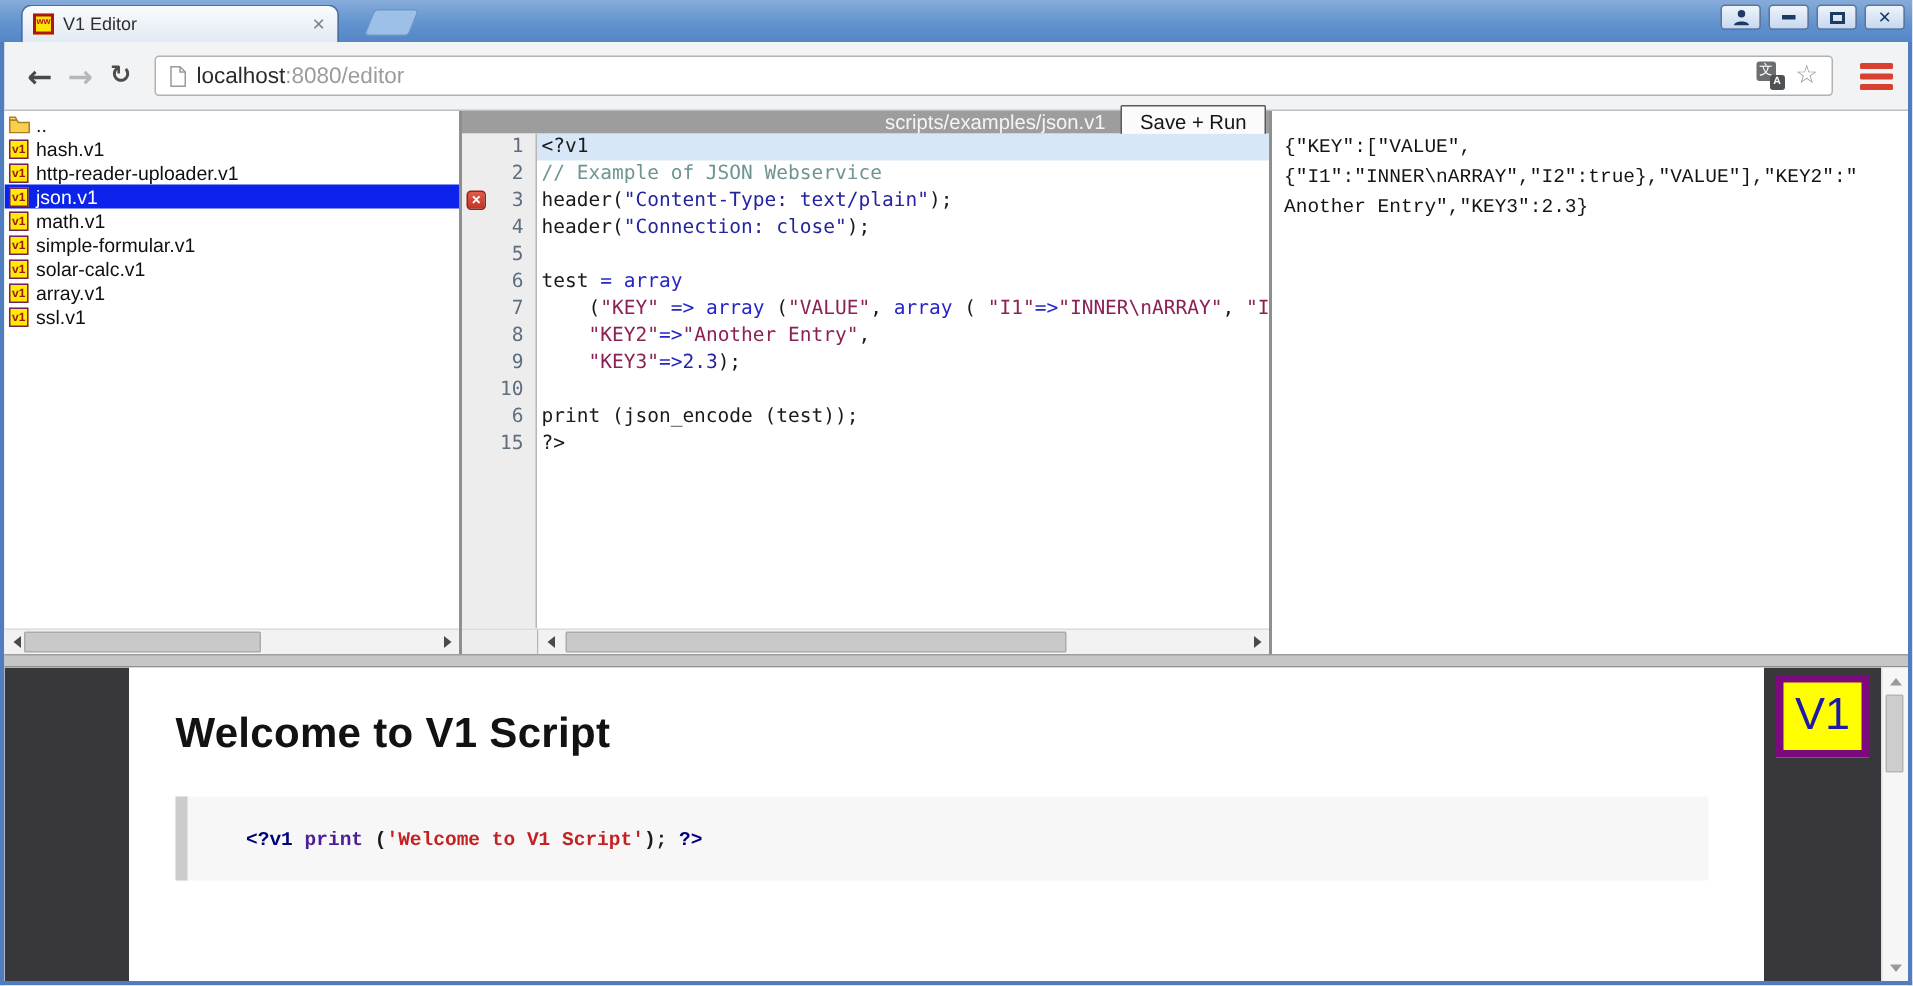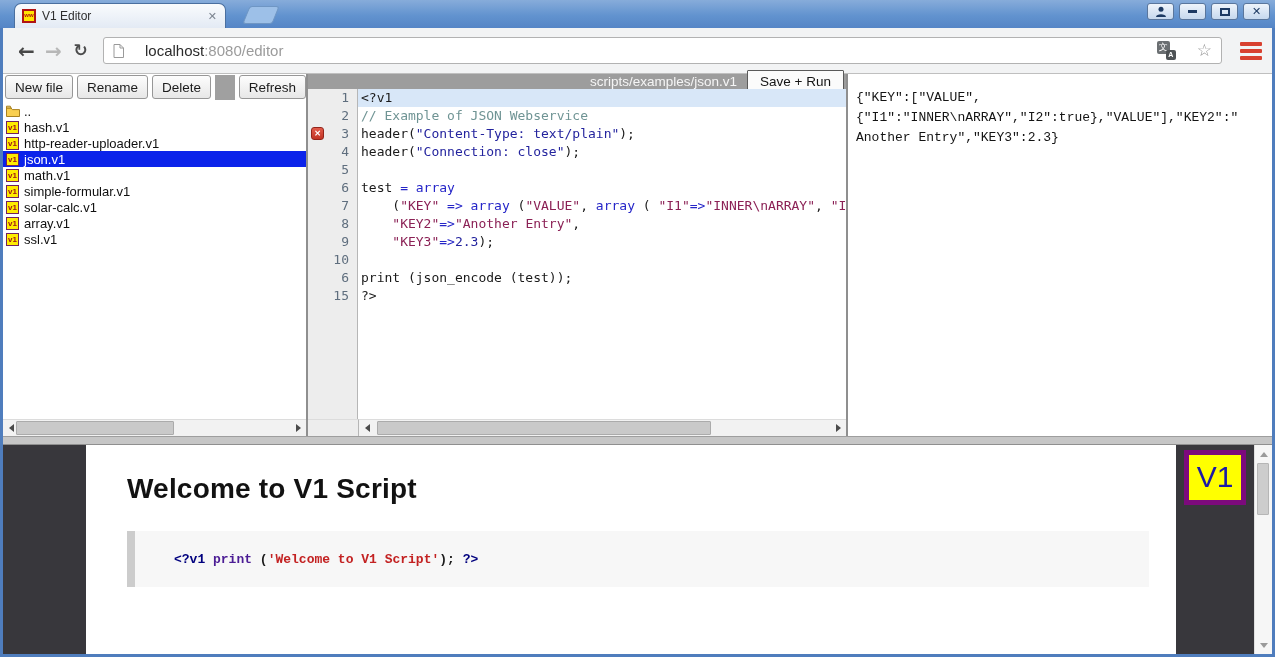--- a/index.html
+++ b/index.html
@@ -29,21 +29,21 @@
   .frame{position:absolute;top:28px;left:0;right:0;bottom:0;border:3px solid #4f7dbd;border-top:none;
          display:flex;flex-direction:column;background:#fff;}
 
   
   .toolbar{flex:none;height:46px;background:#f2f3f4;border-bottom:1px solid #bfbfbf;
            display:flex;align-items:center;padding:0 10px;}
   .navbtn{width:27px;text-align:center;font:bold 20px/1 "DejaVu Sans",sans-serif;color:#484848;}
   .navbtn.disabled{color:#b7b7b7;}
   .reloadbtn{width:27px;text-align:center;font:bold 17px/1 "DejaVu Sans",sans-serif;color:#4c4c4c;}
   .omnibox{flex:1;height:27px;margin:0 9px;background:#fff;border:1px solid #b2b2b2;border-radius:3px;
-           display:flex;align-items:center;padding:0 9px;gap:21px;}
+           display:flex;align-items:center;padding:0 9px;gap:7px;}
   .urltext{font-size:15px;white-space:nowrap;}
   .urltext .host{color:#2b2b2b;}
   .urltext .rest{color:#9b9b9b;}
   .obox-spacer{flex:1;}
   .translate{position:relative;width:19px;height:19px;flex:none;}
   .t-big{position:absolute;top:0;left:0;width:13px;height:13px;background:#6b6f72;border-radius:2px;
          color:#fff;font:9px/13px "DejaVu Sans",sans-serif;text-align:center;}
   .t-small{position:absolute;bottom:0;right:0;width:10px;height:10px;background:#4e5255;border-radius:2px;
          color:#fff;font:bold 7px/10px "Liberation Sans",sans-serif;text-align:center;}
   .star{font:17px/1 "DejaVu Sans",sans-serif;color:#949494;flex:none;}
@@ -111,21 +111,21 @@
   .darkleft{position:absolute;left:0;top:0;bottom:0;width:83px;background:#38373c;}
   .darkright{position:absolute;right:18px;top:0;bottom:0;width:78px;background:#38373c;}
   .v1logo{margin:5px auto 0;width:62px;height:55px;background:#ffff00;border:5px solid #7c0a7c;
           color:#1c1aa6;font:30px/44px "Liberation Sans",sans-serif;text-align:center;}
   .vscroll{position:absolute;right:0;top:0;bottom:0;width:18px;background:#f6f6f6;border-left:1px solid #e0e0e0;}
   .vs-btn{position:absolute;left:0;width:17px;height:16px;display:flex;align-items:center;justify-content:center;}
   .vs-btn.up{top:1px;} .vs-btn.down{bottom:1px;}
   .tri-up{width:0;height:0;border-left:4px solid transparent;border-right:4px solid transparent;border-bottom:5px solid #9a9a9a;}
   .tri-down{width:0;height:0;border-left:4px solid transparent;border-right:4px solid transparent;border-top:5px solid #9a9a9a;}
   .vthumb{position:absolute;top:18px;left:2px;right:3px;height:52px;background:#cdcdcd;border:1px solid #b6b6b6;border-radius:1px;}
-  .pcontent{position:absolute;left:83px;right:99px;top:0;bottom:0;padding-left:41px;overflow:hidden;}
+  .pcontent{position:absolute;left:83px;right:99px;top:0;bottom:0;padding-left:31px;overflow:hidden;}
   .pheading{margin:28px 0 0;font:bold 28px "Liberation Sans",sans-serif;color:#121212;letter-spacing:.2px;}
   .codebox{margin-top:26px;height:56px;width:1022px;background:#f7f7f7;position:relative;}
   .codebox::before{content:"";position:absolute;left:0;top:0;bottom:0;width:8px;background:#cccccc;}
   .pcode{padding:21px 0 0 47px;font:bold 13px "Liberation Mono",monospace;white-space:pre;}
   .basics{margin-top:22px;font:bold 15px "Liberation Sans",sans-serif;color:#121212;}
 </style>
 </head>
 <body>
 
 <div id="win">
@@ -178,27 +178,20 @@
       <div class="menubtn">
         <div></div>
         <div></div>
         <div></div>
       </div>
     </div>
 
     <div class="topsection">
 
       <div class="sidebar">
-        <div class="btnrow">
-          <div class="sbtn">New file</div>
-          <div class="sbtn">Rename</div>
-          <div class="sbtn">Delete</div>
-          <div class="btn-spacer"></div>
-          <div class="sbtn">Refresh</div>
-        </div>
         <div class="filelist">
             <div class="frow">
               <span class="ficon">
                 <svg width="14" height="12" viewBox="0 0 14 12">
                   <path d="M.5 3 h4.6 l1.2 1.6 h7.2 v6.9 h-13z" fill="#f9cf50" stroke="#a9811f"></path>
                   <path d="M.5 3 v-1.8 h3.8 l.8 1.8z" fill="#fbe08a" stroke="#a9811f"></path>
                 </svg>
               </span>
               <span>..</span>
             </div>

